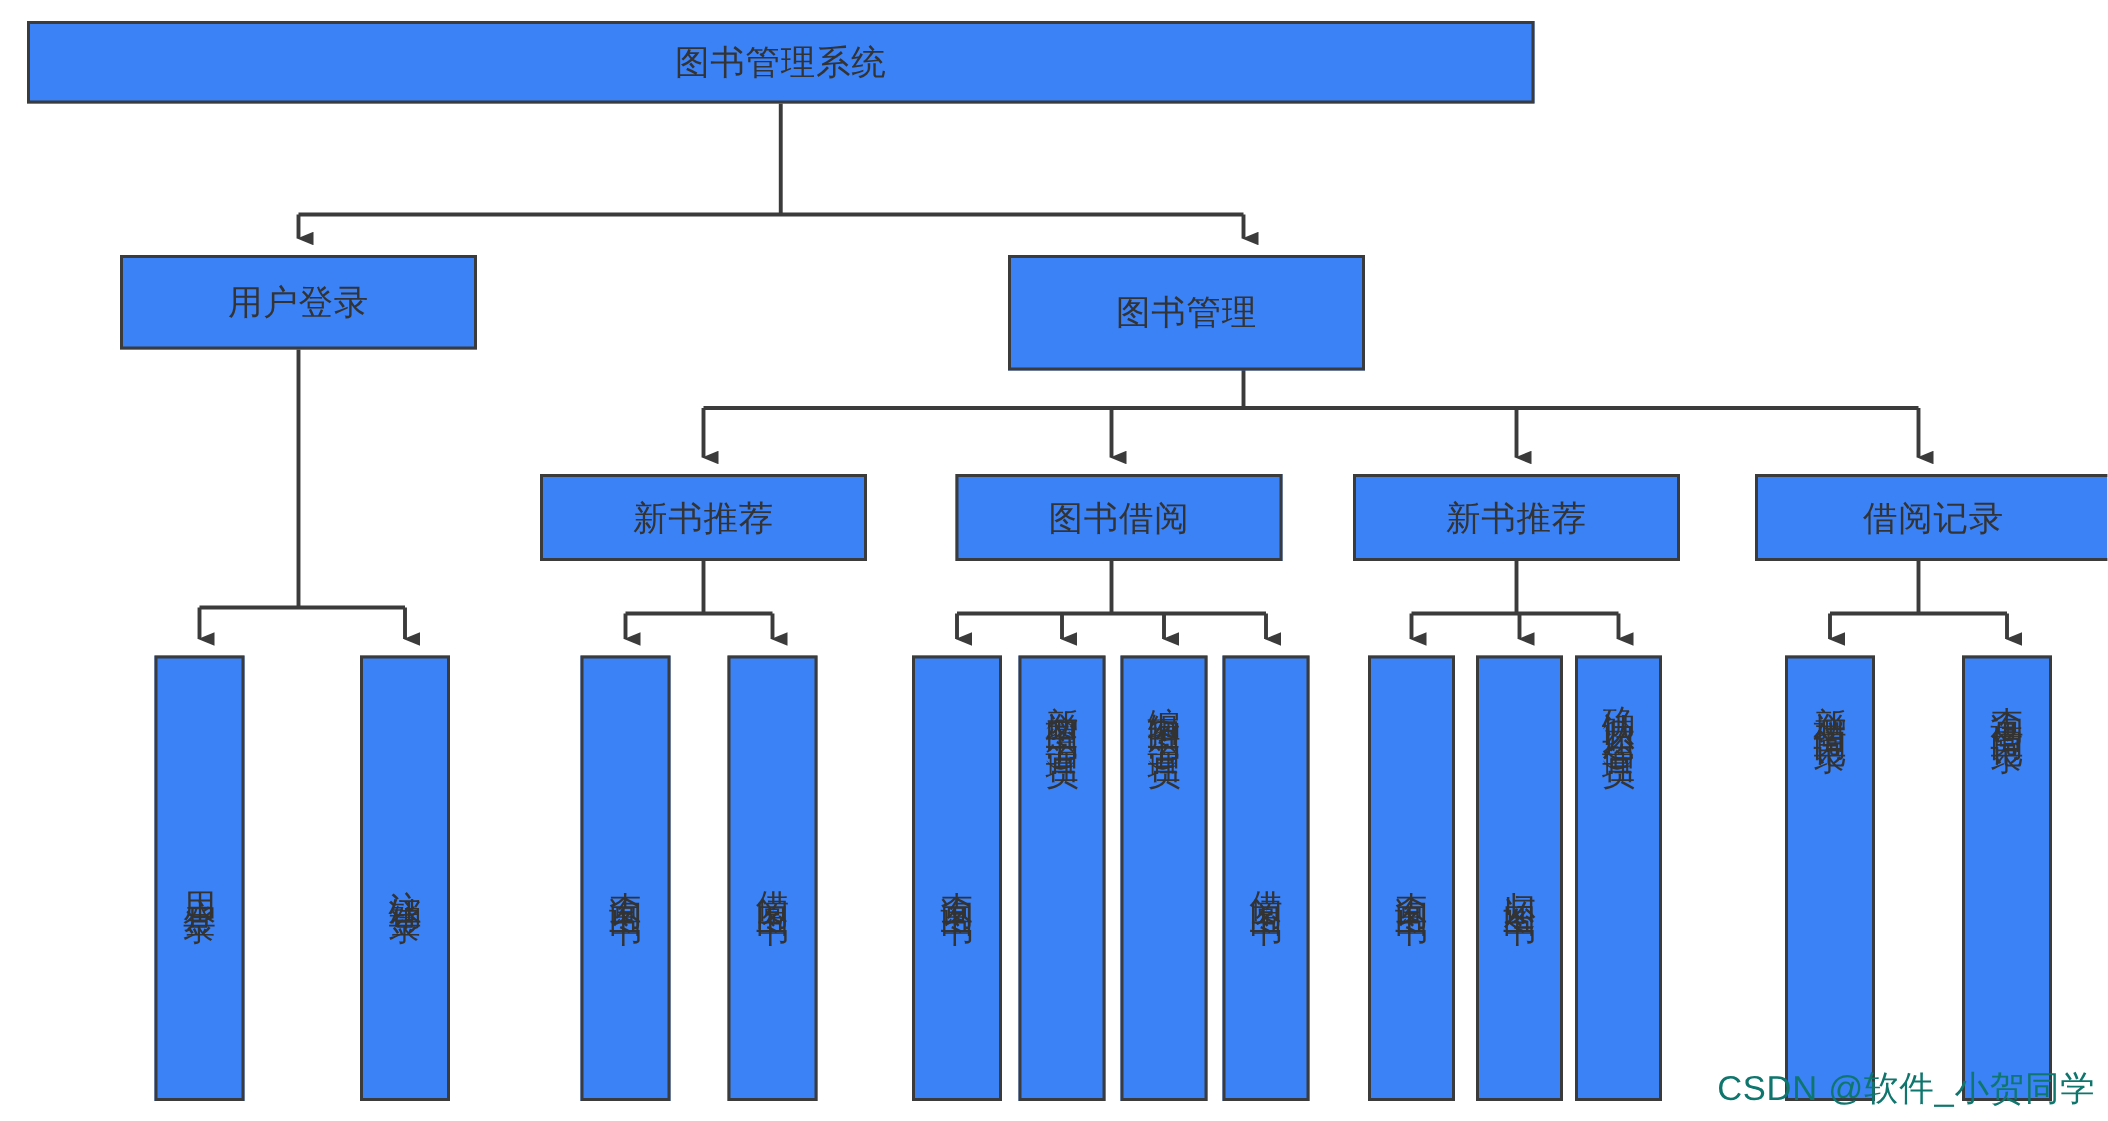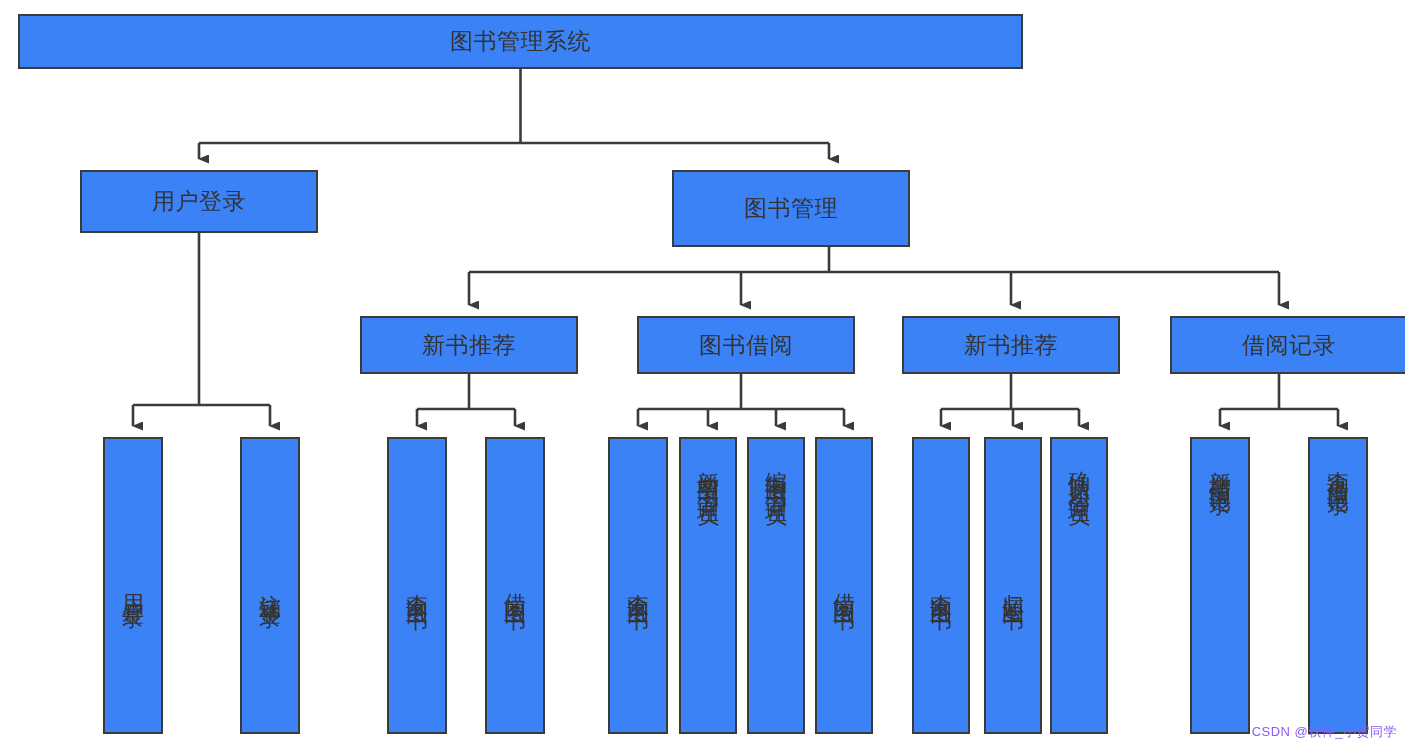--- a/index.html
+++ b/index.html
@@ -54,22 +54,22 @@
     line-height: 1;
   }
   .node-box.vertical.centered {
     align-items: center;
     padding-top: 0;
   }
   .watermark {
     position: absolute;
     right: 8px;
     bottom: 6px;
-    font-size: 13px;
-    color: #8b5cf6;
+    font-size: 23px;
+    color: #0f766e;
     letter-spacing: 0.5px;
     white-space: nowrap;
     user-select: none;
     margin-top: 16px;
   }
 </style>
 </head>
 <body>
 
 <div id="diagram-root">

